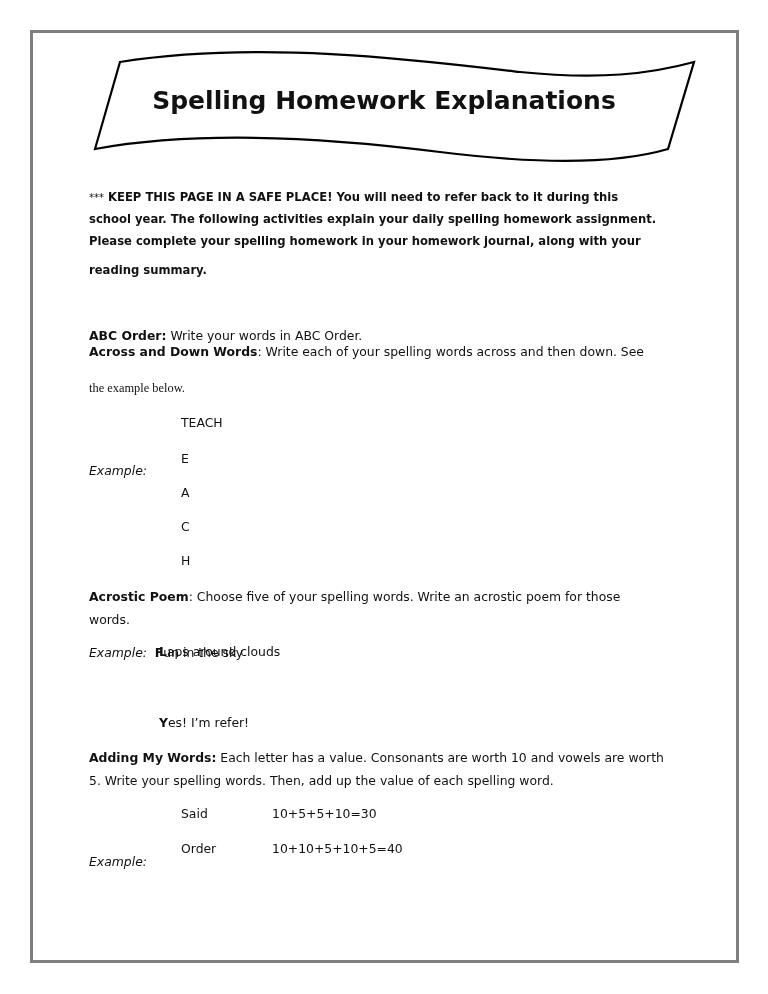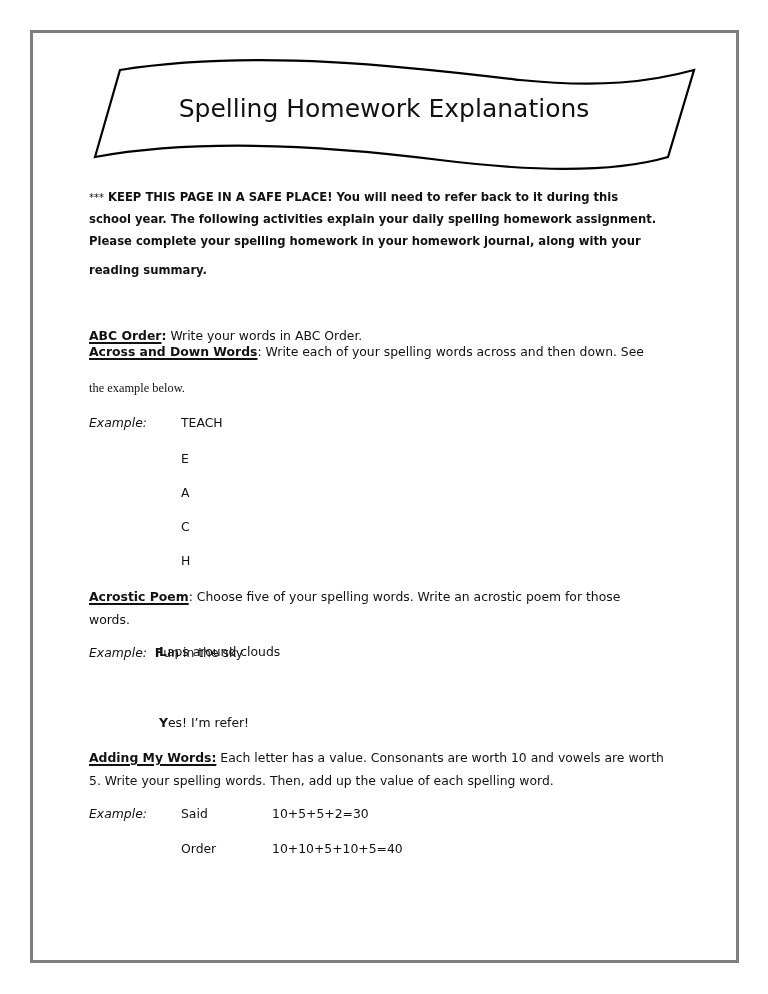--- a/index.html
+++ b/index.html
@@ -1,34 +1,34 @@
 <!DOCTYPE html>
 <html><head>
   <meta charset="utf-8">
   <style>
     html, body { margin: 0; padding: 0; background: #ffffff; }
     body { width: 768px; height: 994px; position: relative; overflow: hidden; }
     .page-border {
       position: absolute; left: 30px; top: 30px; width: 703px; height: 927px;
       border: 3px solid #7f7f7f; box-sizing: content-box; background: #fff;
     }
-    .banner { position: absolute; left: 0; top: 8px; width: 768px; height: 200px; }
+    .banner { position: absolute; left: 0; top: 0; width: 768px; height: 200px; font-weight: bold; }
     .banner svg { position: absolute; left: 0; top: 0; }
     .banner-title {
       position: absolute; left: 0; width: 768px; top: 86px; text-align: center;
       font-family: "DejaVu Sans", sans-serif; font-size: 25px; color: #111;
       letter-spacing: 0px;
     }
     .txt {
       position: absolute; left: 89px; font-family: "DejaVu Sans", sans-serif;
       font-size: 12.4px; color: #111; white-space: nowrap; line-height: 16px;
     }
     .b { font-weight: bold; }
-    .u { text-decoration: underline; text-decoration-thickness: 1.5px; text-underline-offset: 2px; }
-    .i { font-style: italic; }
+    .u { text-decoration-thickness: 1.5px; text-underline-offset: 2px; }
+    .i { font-style: italic; margin-top: 48px; }
     .intro { font-size: 11.6px; font-weight: bold; }
     .stars { font-weight: normal; font-size: 10px; }
   </style>
 </head>
 <body>
 
 <div class="page-border"></div>
 
 <div class="banner">
   <svg width="768" height="200">
@@ -59,15 +59,15 @@
 
 <div class="txt" style="top:645px;"><span class="i">Example:</span>&nbsp;&nbsp;<span class="b">F</span><span>un in the sky</span></div>
 <div class="txt" style="top:644px; left:159px;text-align:right;"><span class="b">L</span><span>aps around clouds</span></div>
 <div class="txt" style="top:715px; left:159px;"><span class="b">Y</span><span>es! I’m refer!</span></div>
 
 <div class="txt" style="top:750px;"><span class="b u">Adding My Words:</span><span> Each letter has a value. Consonants are worth 10 and vowels are worth</span></div>
 <div class="txt" style="top:773px;">5. Write your spelling words. Then, add up the value of each spelling word.</div>
 
 <div class="txt i" style="top:806px;">Example:</div>
 <div class="txt" style="top:806px; left:181px;">Said</div>
-<div class="txt" style="top:806px; left:272px;">10+5+5+2=30</div>
+<div class="txt" style="top:806px; left:272px;">10+5+5+10=30</div>
 <div class="txt" style="top:841px; left:181px;">Order</div>
 <div class="txt" style="top:841px; left:272px;">10+10+5+10+5=40</div>
 
 </body></html>

